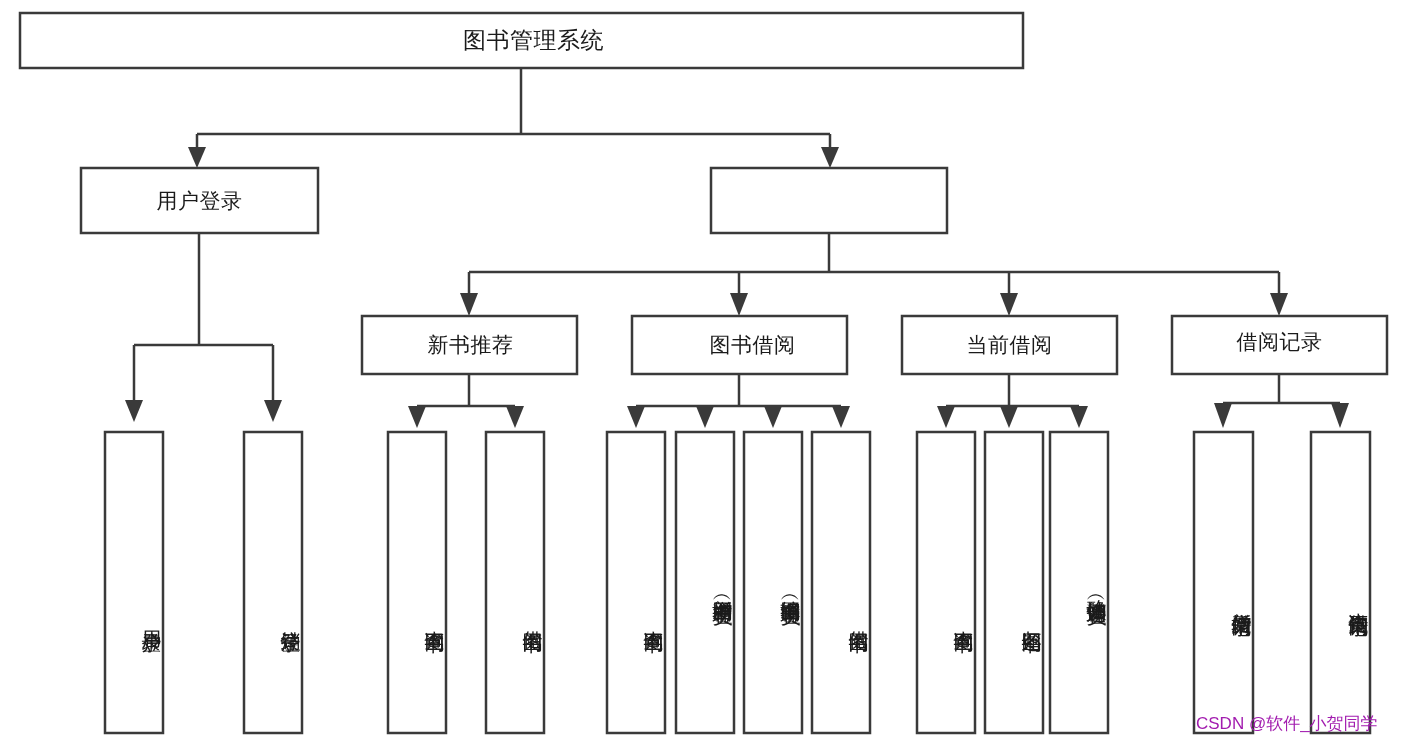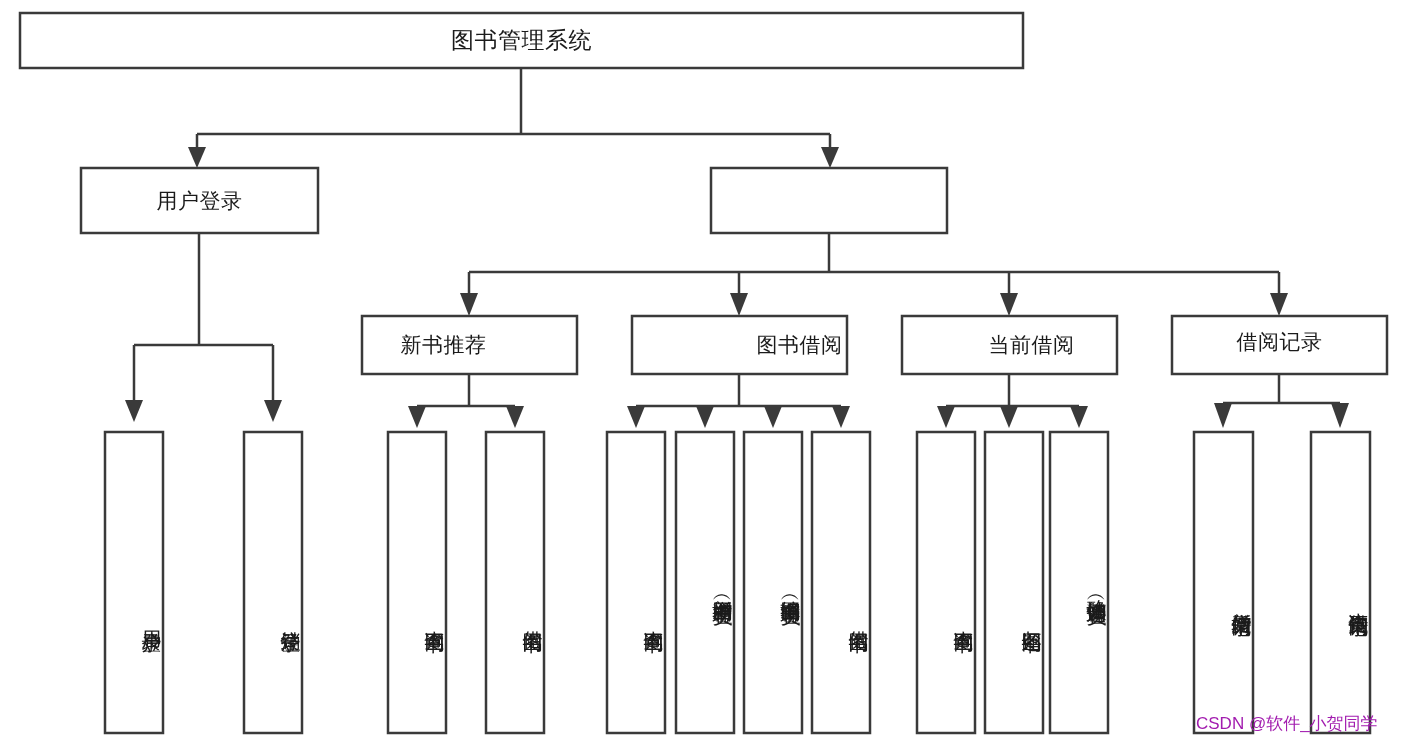--- a/index.html
+++ b/index.html
@@ -167,27 +167,27 @@
 
     <rect class="node-box" x="917" y="432" width="58" height="301"></rect>
     <rect class="node-box" x="985" y="432" width="58" height="301"></rect>
     <rect class="node-box" x="1050" y="432" width="58" height="301"></rect>
 
     <rect class="node-box" x="1194" y="432" width="59" height="301"></rect>
     <rect class="node-box" x="1311" y="432" width="59" height="301"></rect>
 
   </svg>
 
-  <div class="node-label" style="left:20px; top:13px; width:1003px; height:55px; font-size:23px;">图书管理系统</div>
+  <div class="node-label" style="left:20px; top:13px; width:1003px; height:55px; font-size:23px;padding-left:12px;">图书管理系统</div>
 
   <div class="node-label" style="left:81px; top:168px; width:237px; height:65px;">用户登录</div>
 
-  <div class="node-label" style="left:349px; top:316px; width:189px; height:58px;">新书推荐</div>
-  <div class="node-label" style="left:644px; top:316px; width:215px; height:58px;padding-left:48px;">图书借阅</div>
-  <div class="node-label" style="left:902px; top:316px; width:215px; height:58px;padding-left:22px;">当前借阅</div>
+  <div class="node-label" style="left:376px; top:316px; width:189px; height:58px;">新书推荐</div>
+  <div class="node-label" style="left:597px; top:316px; width:215px; height:58px;padding-left:48px;">图书借阅</div>
+  <div class="node-label" style="left:902px; top:316px; width:215px; height:58px;">当前借阅</div>
   <div class="node-label" style="left:1172px; top:316px; width:215px; height:52px;">借阅记录</div>
 
   <div class="node-label vertical" style="left:105px; top:496px; width:58px; height:237px;">用户登录</div>
   <div class="node-label vertical" style="left:244px; top:496px; width:58px; height:237px;">注销登录</div>
 
   <div class="node-label vertical" style="left:388px; top:496px; width:58px; height:237px;">查询图书</div>
   <div class="node-label vertical" style="left:486px; top:496px; width:58px; height:237px;">借阅图书</div>
 
   <div class="node-label vertical" style="left:607px; top:496px; width:58px; height:237px;">查询图书</div>
   <div class="node-label vertical" style="left:676px; top:440px; width:58px; height:293px; align-items:flex-start;">新增图书（管理员）</div>

